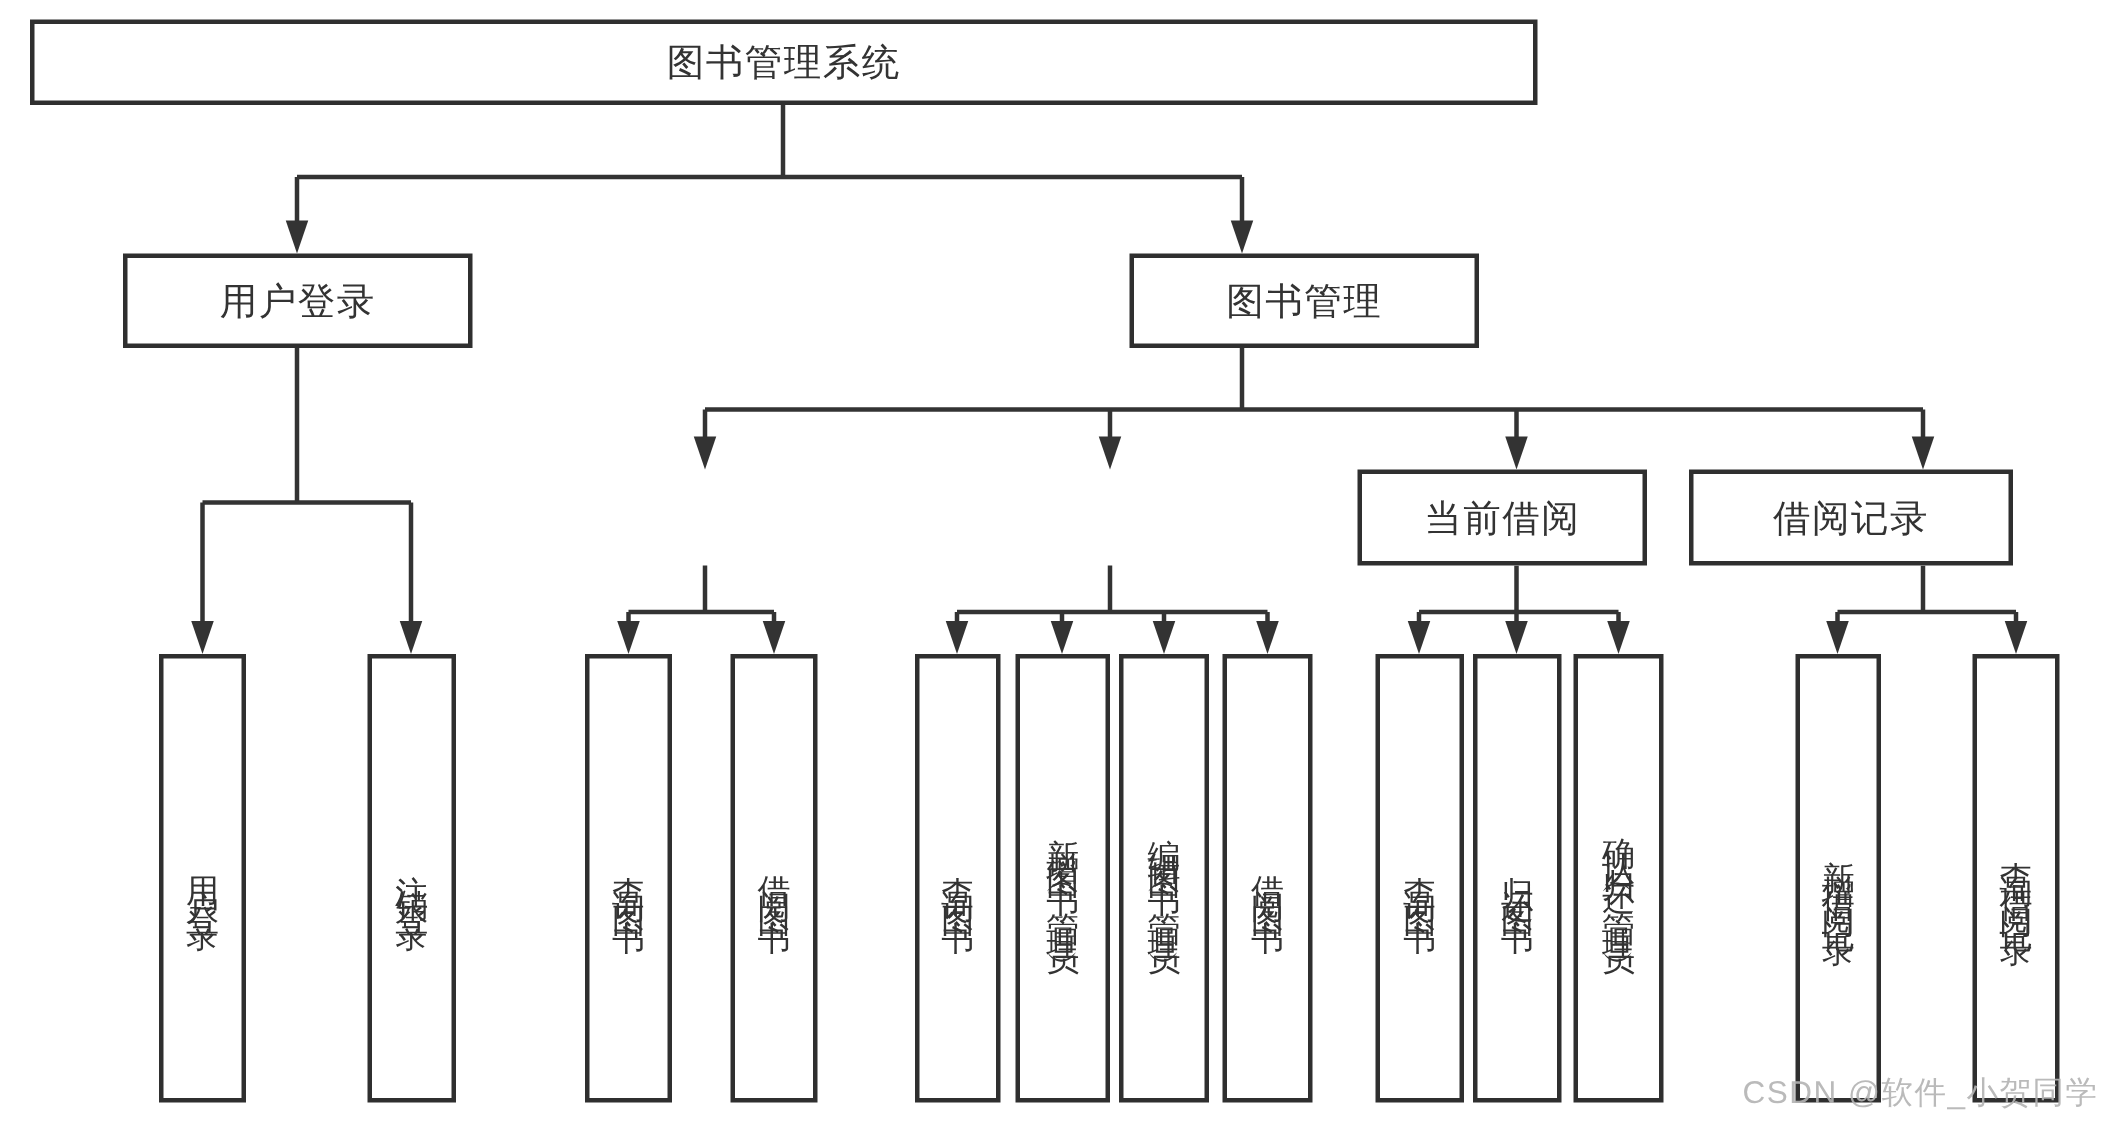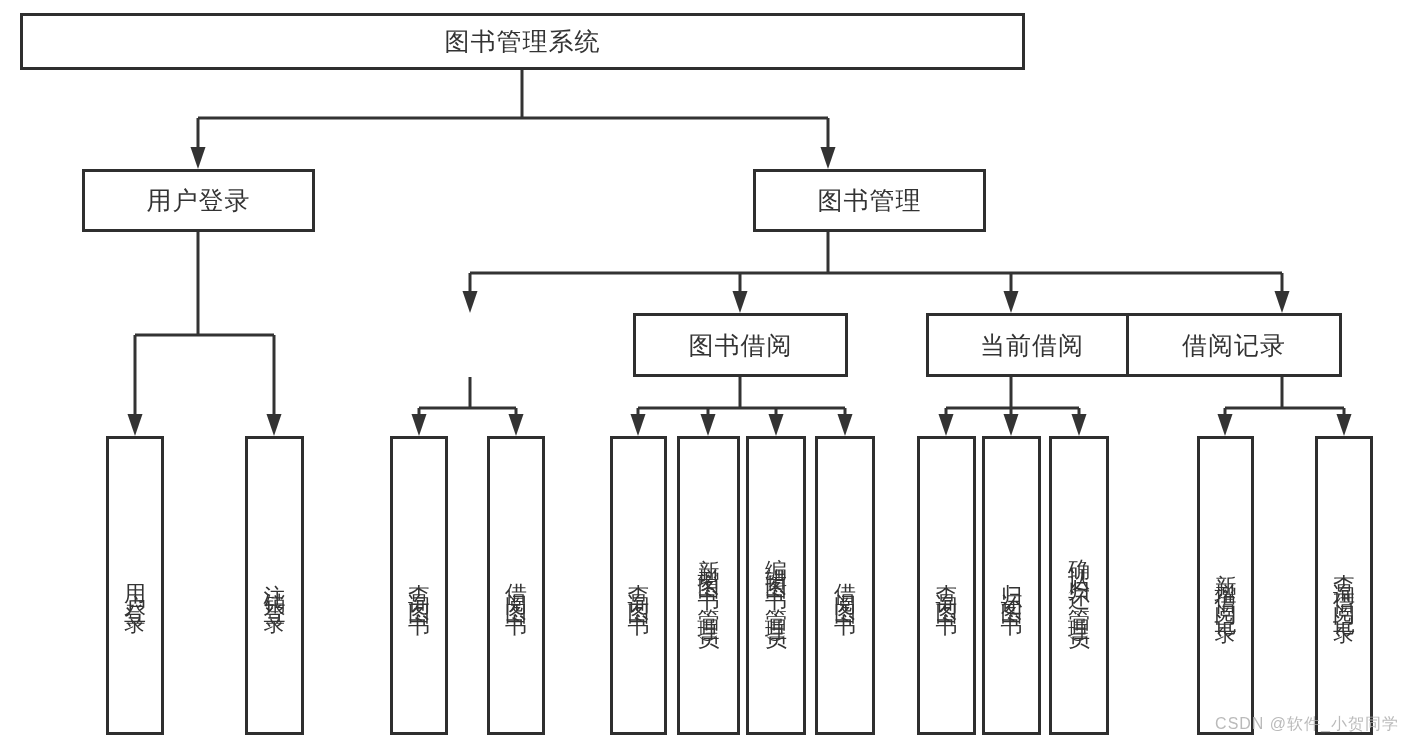--- a/index.html
+++ b/index.html
@@ -41,21 +41,21 @@
     writing-mode: vertical-rl;
     text-orientation: mixed;
     font-size: 22px;
     letter-spacing: 10px;
     line-height: 1;
   }
   .watermark {
     position: absolute;
     right: 6px;
     top: 714px;
-    font-size: 16px;
+    font-size: 21px;
     color: #b3b3b3;
     z-index: 5;
     opacity: 0.9;
     white-space: nowrap;
     letter-spacing: 1px;
   }
 </style>
 </head>
 <body>
 
@@ -132,22 +132,21 @@
       <polygon points="1217.5,414 1232.5,414 1225,436"></polygon>
       <polygon points="1336.5,414 1351.5,414 1344,436"></polygon>
     </g>
   </svg>
 
   <div class="node hnode" style="left:20px; top:13px; width:1005px; height:57px;">图书管理系统</div>
 
   <div class="node hnode" style="left:82px; top:169px; width:233px; height:63px;">用户登录</div>
   <div class="node hnode" style="left:713px; top:169px; width:233px; height:63px;margin-left:40px;">图书管理</div>
 
-  <div class="node hnode" style="left:633px; top:313px; width:215px; height:64px;">图书借阅</div>
-  <div class="node hnode" style="left:926px; top:313px; width:212px; height:64px;">当前借阅</div>
+  <div class="node hnode" style="left:905px; top:313px; width:193px; height:64px;">当前借阅</div>
   <div class="node hnode" style="left:1126px; top:313px; width:216px; height:64px;">借阅记录</div>
 
   <div class="node vnode" style="left:106px; top:436px; width:58px; height:299px;">用户登录</div>
   <div class="node vnode" style="left:245px; top:436px; width:59px; height:299px;">注销登录</div>
 
   <div class="node vnode" style="left:390px; top:436px; width:58px; height:299px;">查询图书</div>
   <div class="node vnode" style="left:487px; top:436px; width:58px; height:299px;">借阅图书</div>
 
   <div class="node vnode" style="left:610px; top:436px; width:57px; height:299px;">查询图书</div>
   <div class="node vnode" style="left:677px; top:436px; width:63px; height:299px;">新增图书（管理员）</div>

